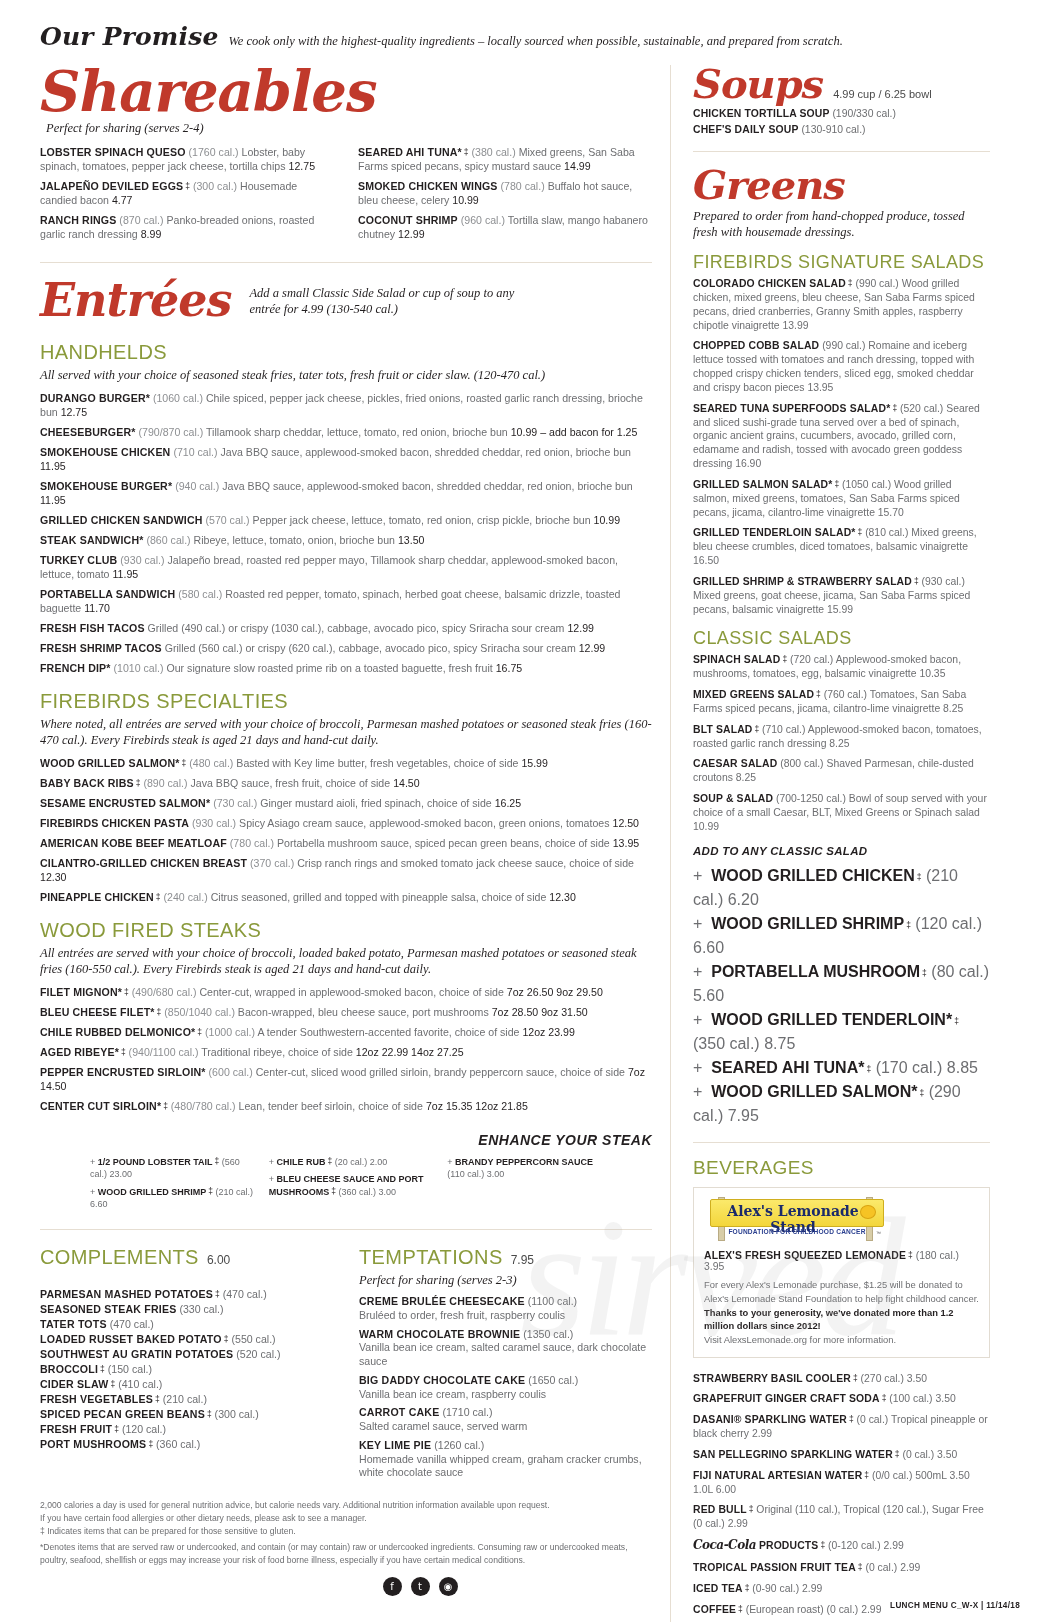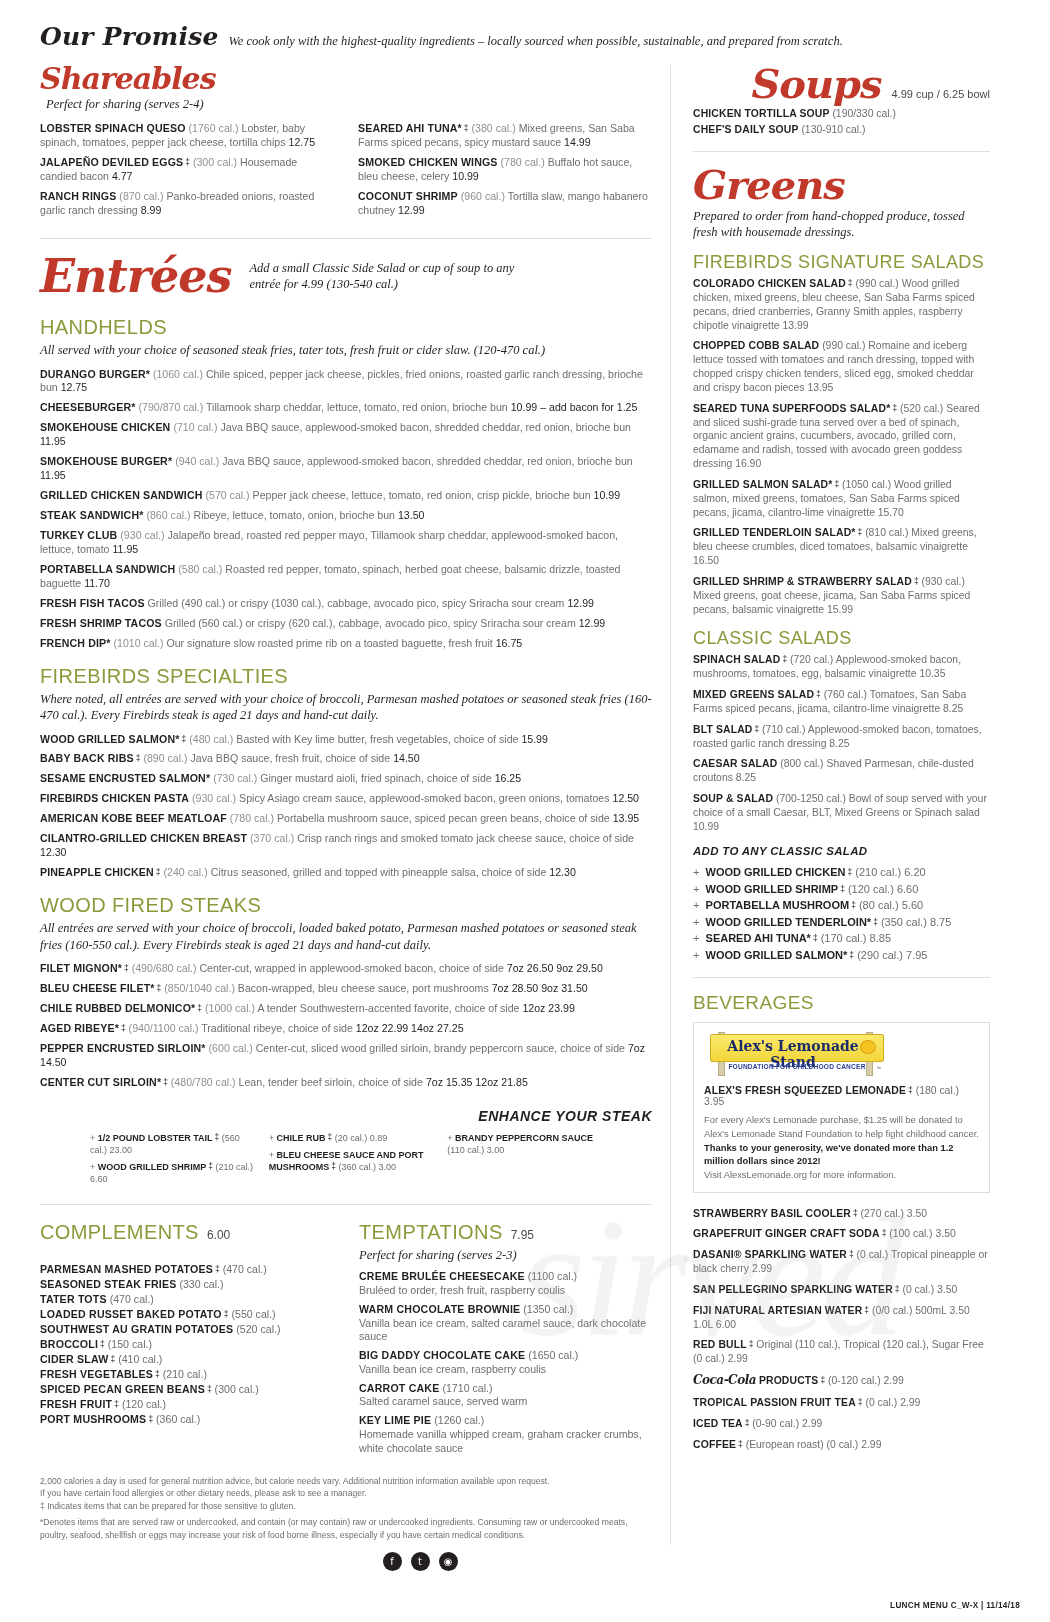--- a/index.html
+++ b/index.html
@@ -34,21 +34,21 @@
   
   .cols { display: flex; align-items: flex-start; }
   .col-left { width: 630px; padding-right: 18px; }
   .col-right { width: 320px; padding-left: 22px; border-left: 1px solid #e6ded2; min-height: 1480px; }
 
   
   .script-h {
     font-family: "DejaVu Serif", serif; font-style: italic; font-weight: bold;
     color: #c0392b; line-height: .95; letter-spacing: -1px;
   }
-  .script-shareables { font-size: 30px; }
+  .script-shareables { font-size: 56px; }
   .script-entrees   { font-size: 46px; }
   .script-soups     { font-size: 40px; }
   .script-greens    { font-size: 40px; }
 
   .sub-it {
     font-family: "Liberation Serif", serif; font-style: italic;
     font-size: 12.5px; color: #231f20; line-height: 1.3;
   }
 
   .sec-h {
@@ -102,21 +102,21 @@
     font-family: "DejaVu Sans", sans-serif;
   }
 
   
   .sal { font-size: 10.4px; line-height: 1.33; margin-bottom: 7px; color: #6d6e71; }
   .sal b { color: #231f20; font-weight: bold; letter-spacing: .15px; }
   .addto {
     font-style: italic; font-weight: bold; font-size: 11.5px; letter-spacing: .3px;
     margin: 12px 0 7px 0; color: #231f20;
   }
-  .addline { font-size: 11px; line-height: 1.5; color: #6d6e71; }
+  .addline { font-size: 16px; line-height: 1.5; color: #6d6e71; }
   .addline b { color: #231f20; font-weight: bold; }
 
   
   .bev-h { font-size: 19px; color: #8a9a3b; letter-spacing: .4px; margin-bottom: 8px; }
   .alex-box { border: 1px solid #e2dcd2; padding: 9px 10px 10px 10px; margin-bottom: 14px; background:#fff; }
   .alex-logo {
     position: relative; width: 186px; height: 44px; margin-bottom: 9px;
   }
   .alex-sign {
     position: absolute; left: 6px; top: 2px; width: 174px; height: 28px;
@@ -227,21 +227,21 @@
           <div class="item"><b>CENTER CUT SIRLOIN*</b><span class="gf"></span> <span class="cal">(480/780 cal.)</span> <span>Lean, tender beef sirloin, choice of side</span> <span class="price">7oz  15.35     12oz  21.85</span></div>
         </div>
 
       <div class="enhance-title">ENHANCE YOUR STEAK</div>
       <div class="enhance-grid">
         <div id="enh1">
             <div class="enh">+ <b>1/2 POUND LOBSTER TAIL</b><span class="gf"></span> <span class="cal">(560 cal.)</span> <span>23.00</span></div>
             <div class="enh">+ <b>WOOD GRILLED SHRIMP</b><span class="gf"></span> <span class="cal">(210 cal.)</span> <span>6.60</span></div>
           </div>
         <div id="enh2">
-            <div class="enh">+ <b>CHILE RUB</b><span class="gf"></span> <span class="cal">(20 cal.)</span> <span>0.89</span></div>
+            <div class="enh">+ <b>CHILE RUB</b><span class="gf"></span> <span class="cal">(20 cal.)</span> <span>2.00</span></div>
             <div class="enh">+ <b>BLEU CHEESE SAUCE AND PORT MUSHROOMS</b><span class="gf"></span> <span class="cal">(360 cal.)</span> <span>3.00</span></div>
           </div>
         <div id="enh3">
             <div class="enh">+ <b>BRANDY PEPPERCORN SAUCE</b> <span class="cal">(110 cal.)</span> <span>3.00</span></div>
           </div>
       </div>
 
       <hr class="rule">
 
       <div class="bottom-two">
@@ -286,21 +286,21 @@
         <div class="social">
           <span class="s">f</span>
           <span class="s">t</span>
           <span class="s">◉</span>
         </div>
       </div>
     </div>
 
     <div class="col-right">
 
-      <div style="display:flex; align-items:baseline; gap:10px;justify-content:flex-end;">
+      <div style="display:flex; align-items:baseline; gap:10px;">
         <div class="script-h script-soups">Soups</div>
         <div style="font-size:11px; color:#4a4a4a;">4.99  cup / 6.25  bowl</div>
       </div>
       <div id="soups-items" style="margin-top:4px;">
           <div class="sal" style="margin-bottom:2px"><b>CHICKEN TORTILLA SOUP</b> <span class="cal">(190/330 cal.)</span></div>
           <div class="sal" style="margin-bottom:0"><b>CHEF'S DAILY SOUP</b> <span class="cal">(130-910 cal.)</span></div>
         </div>
 
       <hr class="rule-r">
 

